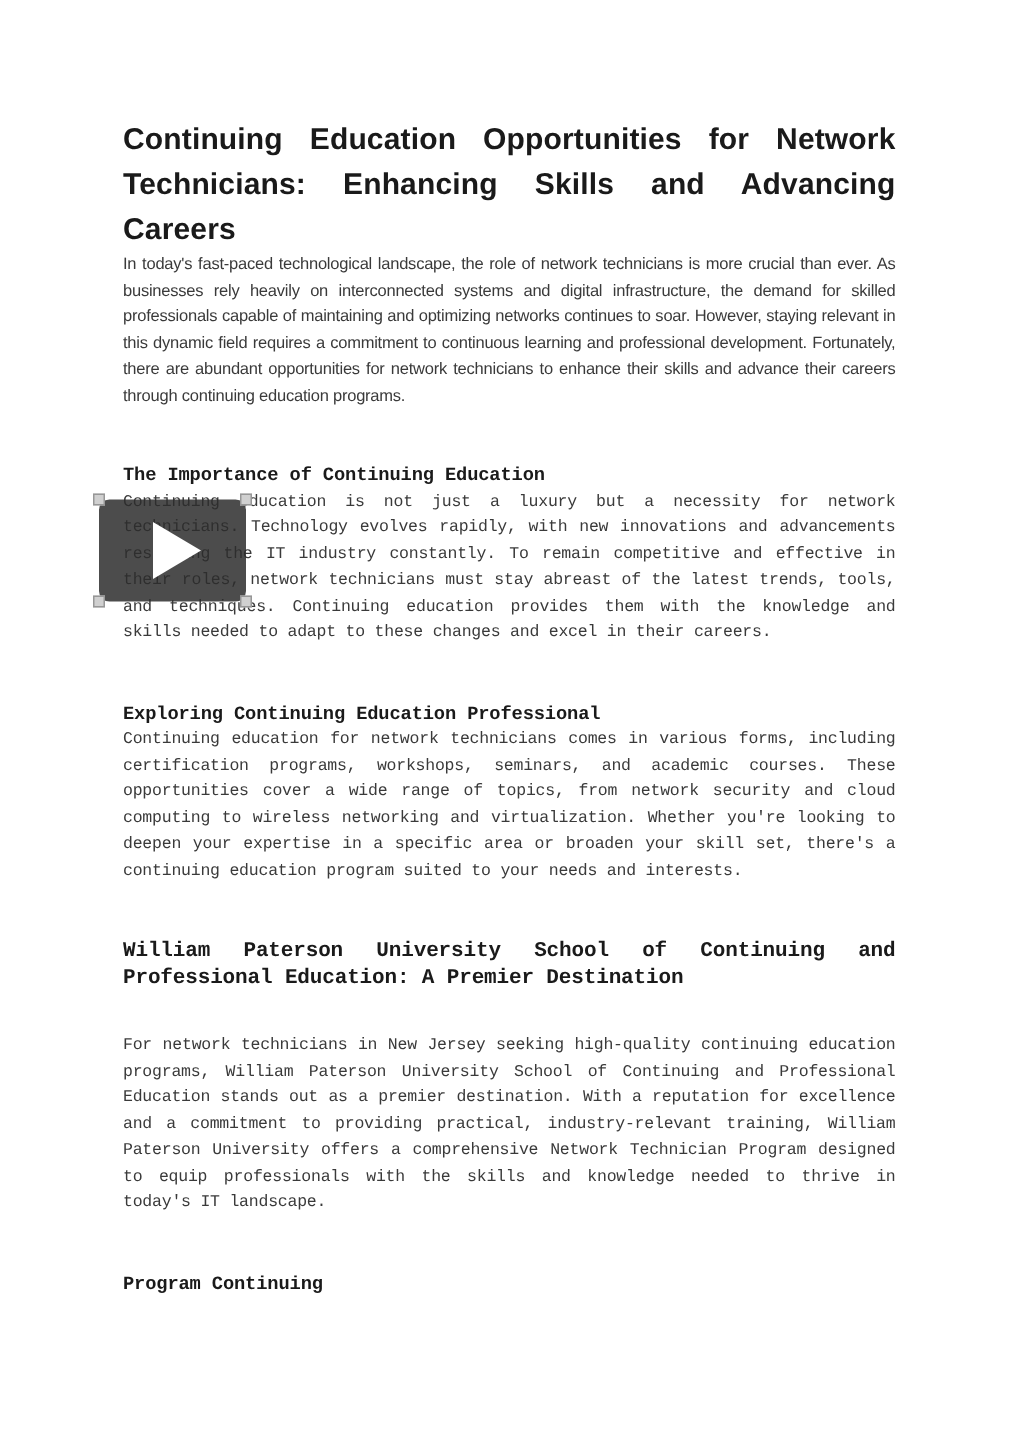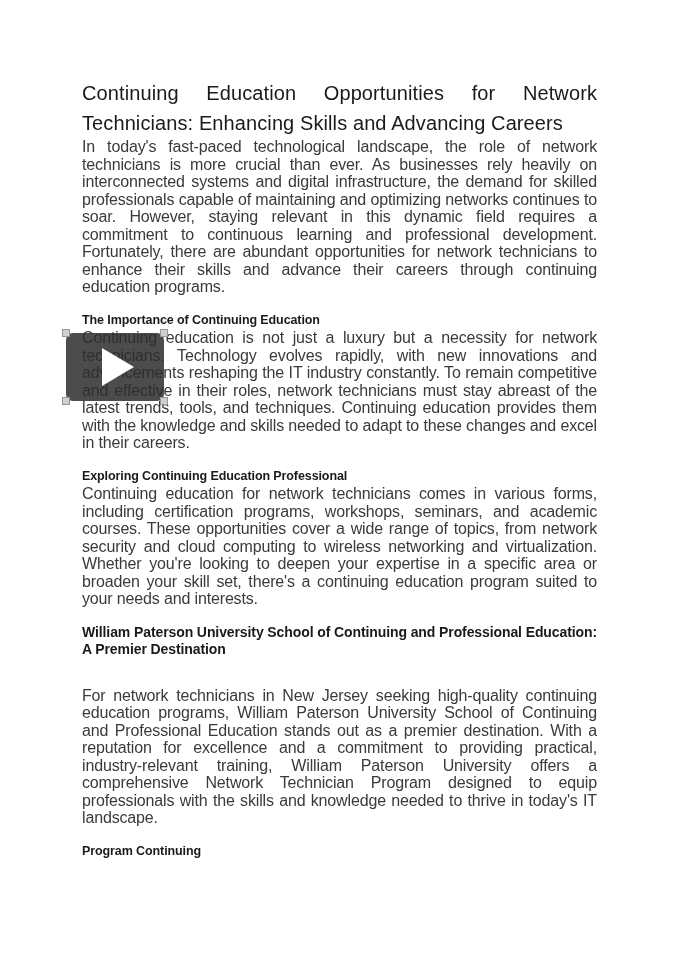--- a/index.html
+++ b/index.html
@@ -14,38 +14,39 @@
     background: #ffffff;
     box-sizing: border-box;
     padding: 78px 82px 0 82px;
     font-family: "Liberation Sans", sans-serif;
     overflow: hidden;
   }
   h1.doc-title {
     margin: 0;
     font-size: 20px;
     line-height: 30px;
-    font-weight: normal;
+    font-weight: bold;
     color: #1a1a1a;
     text-align: justify;
     letter-spacing: 0.1px;
   }
   p.body-text {
     margin: 0;
-    font-size: 16px;
+    font-size: 11px;
     line-height: 17.5px;
     color: #3a3a3a;
     text-align: justify;
     letter-spacing: -0.15px;
   }
   .intro {
     margin-top: 21px;
   }
   section.doc-section {
-    margin-top: 16px;
+    margin-top: 36px;
+    font-family: Liberation Mono, monospace;
   }
   h2.section-heading {
     margin: 0;
     font-size: 12.5px;
     line-height: 17.5px;
     font-weight: bold;
     color: #1a1a1a;
     text-align: justify;
     letter-spacing: -0.1px;
   }

